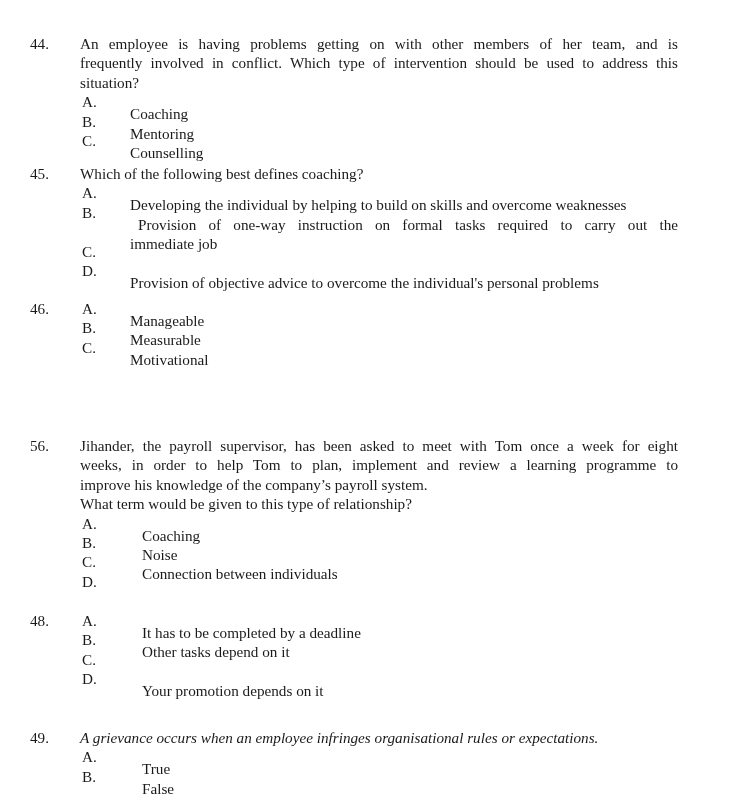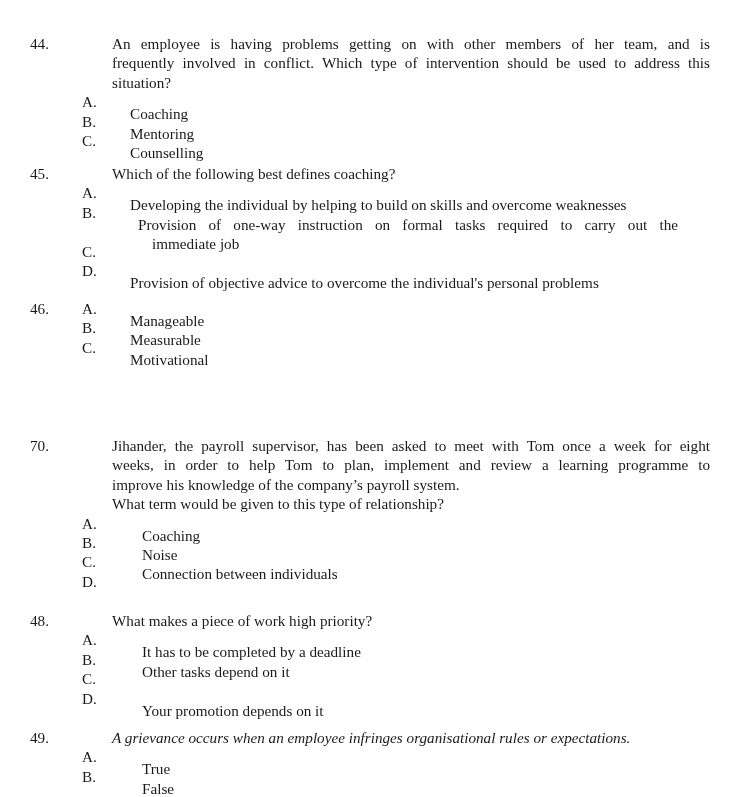--- a/index.html
+++ b/index.html
@@ -21,21 +21,21 @@
       position: absolute;
       left: 0;
       width: 684px;
     }
     .q-num {
       position: absolute;
       left: 30px;
       top: 0;
     }
     .q-stem {
-      margin-left: 112px;
+      margin-left: 80px;
       width: 598px;
       text-align: justify;
       text-align-last: left;
     }
     .q-stem .line-justify {
       display: block;
       text-align: justify;
       text-align-last: justify;
     }
     .q-stem .line-left {
@@ -66,21 +66,20 @@
       width: 548px;
     }
     .opt-text .line-justify {
       display: block;
       text-align: justify;
       text-align-last: justify;
       margin-left: 8px;
     }
     .opt-text .line-left {
       display: block;
-      margin-left: 22px;
     }
     .option.tall {
       height: 38.8px;
     }
     .opt-text.indent1 { left: 50px; }
   </style>
 </head>
 <body>
 
 <div class="question" style="top:34px;">
@@ -139,21 +138,21 @@
     <span class="opt-letter">B.</span>
     <span class="opt-text">Measurable</span>
   </div>
   <div class="option">
     <span class="opt-letter">C.</span>
     <span class="opt-text">Motivational</span>
   </div>
 </div>
 
 <div class="question wide" style="top:436px;">
-  <span class="q-num">70.</span>
+  <span class="q-num">56.</span>
   <div class="q-stem">
     <span class="line-justify">Jihander, the payroll supervisor, has been asked to meet with Tom once a week for eight</span>
     <span class="line-justify">weeks, in order to help Tom to plan, implement and review a learning programme to</span>
     <span class="line-left">improve his knowledge of the company’s payroll system.</span>
     <span class="line-left">What term would be given to this type of relationship?</span>
   </div>
   <div class="option">
     <span class="opt-letter">A.</span>
     <span class="opt-text">Coaching</span>
   </div>
@@ -165,23 +164,20 @@
     <span class="opt-letter">C.</span>
     <span class="opt-text">Connection between individuals</span>
   </div>
   <div class="option">
     <span class="opt-letter">D.</span>
   </div>
 </div>
 
 <div class="question wide" style="top:611px;">
   <span class="q-num">48.</span>
-  <div class="q-stem">
-    <span class="line-left">What makes a piece of work high priority?</span>
-  </div>
   <div class="option">
     <span class="opt-letter">A.</span>
     <span class="opt-text">It has to be completed by a deadline</span>
   </div>
   <div class="option">
     <span class="opt-letter">B.</span>
     <span class="opt-text">Other tasks depend on it</span>
   </div>
   <div class="option">
     <span class="opt-letter">C.</span>

